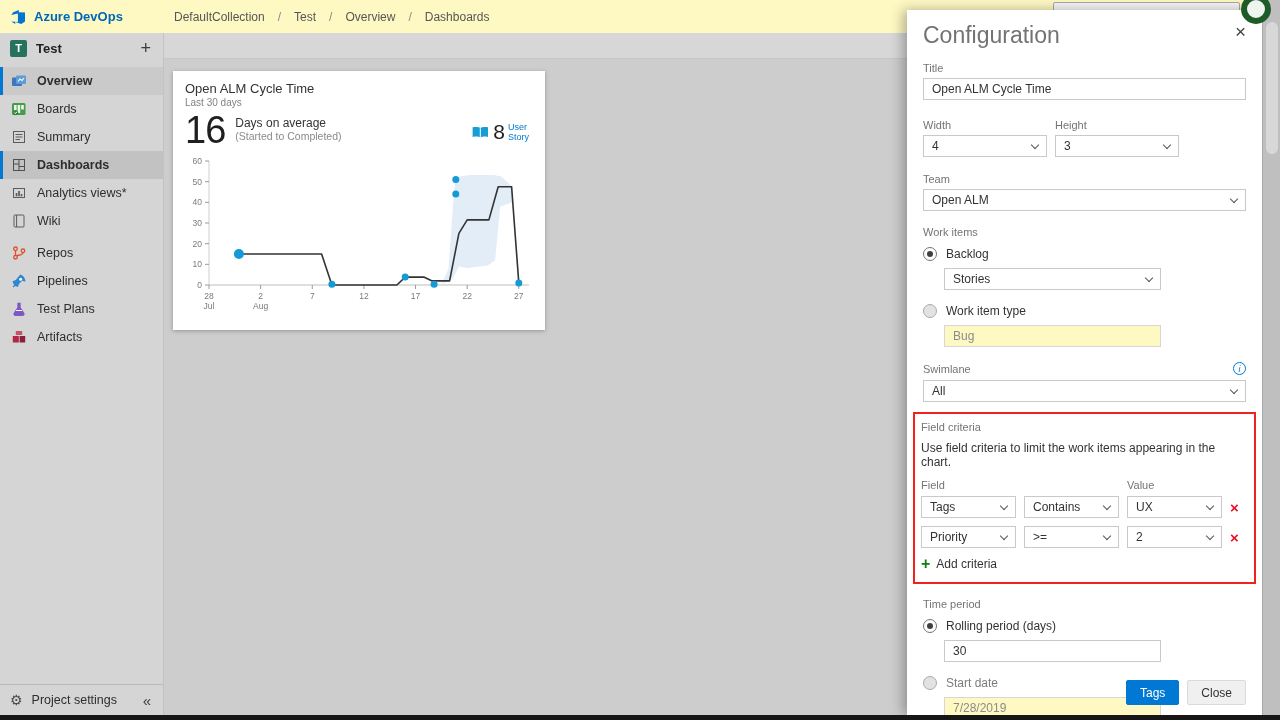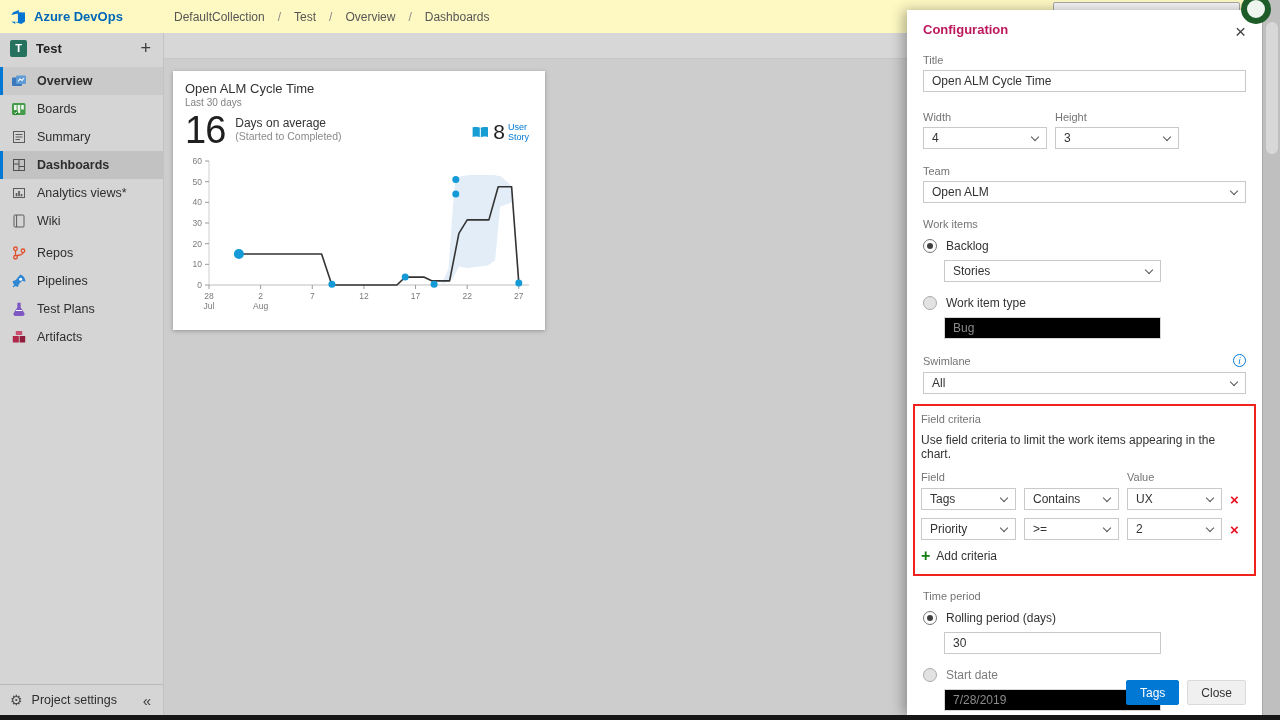--- a/index.html
+++ b/index.html
@@ -49,27 +49,27 @@
   .avg-label { font-size: 12px; color: #333; }
   .avg-sub { font-size: 10.5px; color: #8a8a8a; }
   .count-block { margin-left: auto; display: flex; align-items: center; gap: 3px; margin-top: 9px; padding-right: 4px; }
   .count-num { font-size: 21px; font-weight: 300; color: #1f1f1f; }
   .count-label { font-size: 9px; color: #0078d4; line-height: 1.15; }
   .chart-wrap { margin-top: 4px; }
 
   
   .config-panel { position: absolute; left: 907px; width: 355px; top: 10px; bottom: 5px; background: #fff; box-shadow: -4px 0 12px rgba(0,0,0,.30); padding: 12px 16px; z-index: 5; }
   .panel-head { display: flex; align-items: flex-start; }
-  .panel-title { font-size: 13px; font-weight: bold; color: #be185d; }
+  .panel-title { font-size: 23px; font-weight: normal; color: #737373; }
   .panel-close { margin-left: auto; font-size: 19px; font-weight: 300; color: #444; cursor: pointer; line-height: 1; }
   .fld-label { font-size: 11px; color: #747474; margin: 13px 0 4px; }
   .label-row { display: flex; align-items: center; }
   .info-icon { margin-left: auto; width: 13px; height: 13px; border: 1px solid #0078d4; border-radius: 50%; color: #0078d4; font-size: 9px; display: flex; align-items: center; justify-content: center; font-style: italic; cursor: pointer; }
   .text-input { width: 100%; height: 22px; border: 1px solid #c9c9c9; padding: 0 8px; font-size: 12px; color: #333; font-family: "Liberation Sans", sans-serif; background: #fff; }
-  .text-input:disabled { background: #000000; border-color: #d6d6d6; color: #8b8b8b; }
+  .text-input:disabled { background: #fef9c3; border-color: #d6d6d6; color: #8b8b8b; }
   .select { height: 22px; border: 1px solid #c9c9c9; background: #fff; display: flex; align-items: center; padding: 0 8px; font-size: 12px; color: #333; cursor: pointer; }
   .select .chev { margin-left: auto; width: 6px; height: 6px; border-right: 1.3px solid #555; border-bottom: 1.3px solid #555; transform: rotate(45deg); margin-top: -3px; }
   .two-col { display: flex; gap: 8px; }
   .two-col .col { width: 124px; }
   .radio-row { display: flex; align-items: center; gap: 9px; margin: 9px 0 7px; font-size: 12px; color: #333; }
   .radio { width: 14px; height: 14px; border-radius: 50%; border: 1px solid #757575; background: #fff; position: relative; flex: 0 0 14px; cursor: pointer; }
   .radio.checked::after { content: ""; position: absolute; left: 3px; top: 3px; right: 3px; bottom: 3px; border-radius: 50%; background: #3f3f3f; }
   .radio.disabled { background: #e2e2e2; border-color: #ababab; }
   .indent { margin-left: 21px; width: 217px; }
   .muted-label { color: #7c7c7c; }

